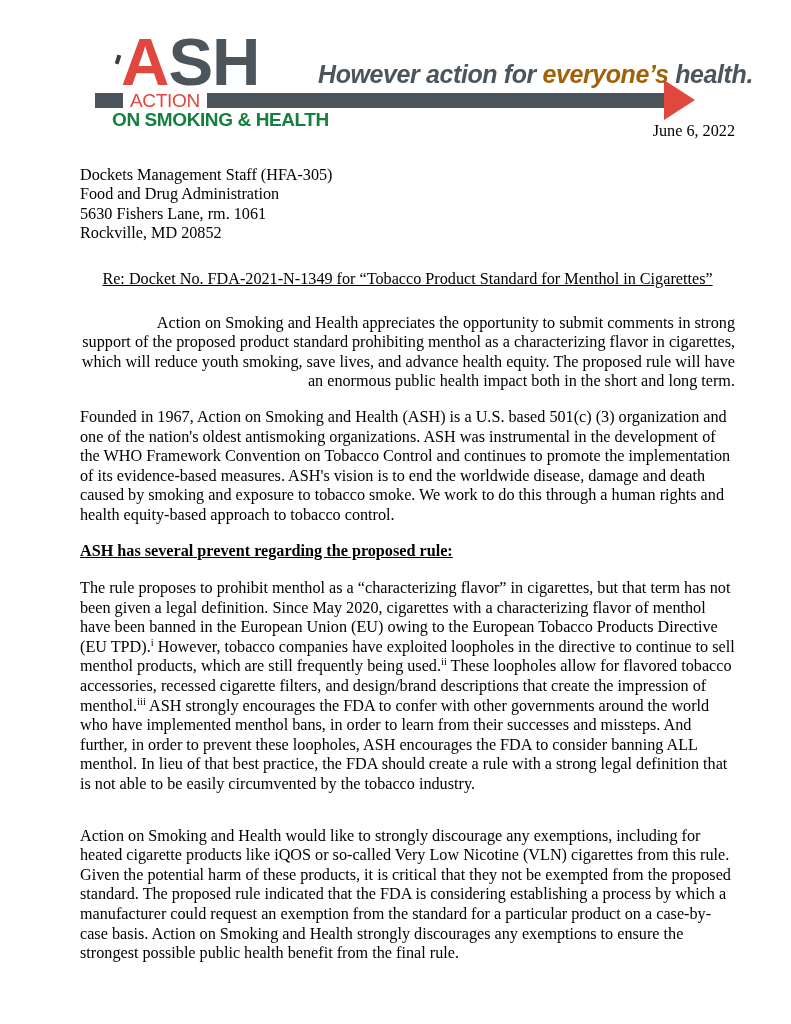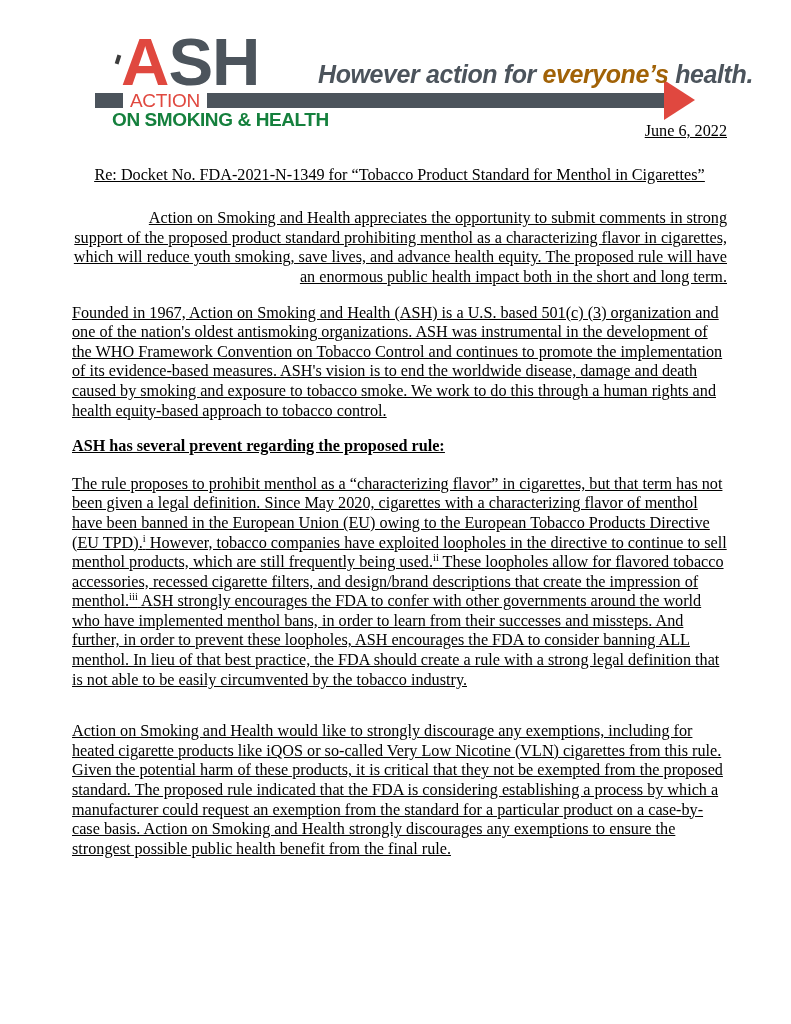--- a/index.html
+++ b/index.html
@@ -131,27 +131,26 @@
     line-height: 28px;
     color: #4c545c;
     letter-spacing: -0.4px;
     white-space: nowrap;
   }
   .tagline .hl { color: #a16207; }
 
   
   .doc {
     position: absolute;
-    left: 72px;
+    left: 80px;
     top: 122px;
     width: 655px;
     font-size: 16.2px;
     line-height: 19.6px;
     text-align: left;
-    text-decoration: underline;
   }
 
   .date-line {
     text-align: right;
     margin: 0 0 24px 0;
   }
 
   .addr {
     margin: 0 0 26px 0;
   }
@@ -215,20 +214,26 @@
     <div class="logo-action">ACTION</div>
     <div class="logo-sub">ON SMOKING &amp; HEALTH</div>
 
     <div class="tagline"><span>However action for </span><span class="hl">everyone’s</span><span> health.</span></div>
   </div>
 
   <div class="doc">
 
     <div class="date-line">June 6, 2022</div>
 
+    <div class="addr">
+      <div>Dockets Management Staff (HFA-305)</div>
+      <div>Food and Drug Administration</div>
+      <div>5630 Fishers Lane, rm. 1061</div>
+      <div>Rockville, MD 20852</div>
+    </div>
 
     <div class="re-line"><span>Re: Docket No. FDA-2021-N-1349 for “Tobacco Product Standard for Menthol in Cigarettes”</span></div>
 
     <p class="body-para indented">Action on Smoking and Health appreciates the opportunity to submit comments in strong support of the proposed product standard prohibiting menthol as a characterizing flavor in cigarettes, which will reduce youth smoking, save lives, and advance health equity. The proposed rule will have an enormous public health impact both in the short and long term.</p>
 
     <p class="body-para">Founded in 1967, Action on Smoking and Health (ASH) is a U.S. based 501(c) (3) organization and one of the nation's oldest antismoking organizations.  ASH was instrumental in the development of the WHO Framework Convention on Tobacco Control and continues to promote the implementation of its evidence-based measures.  ASH's vision is to end the worldwide disease, damage and death caused by smoking and exposure to tobacco smoke. We work to do this through a human rights and health equity-based approach to tobacco control.</p>
 
     <h2 class="section-head-ul">ASH has several prevent regarding the proposed rule:</h2>
 
     <p class="body-para"><span>The rule proposes to prohibit menthol as a “characterizing flavor” in cigarettes, but that term has not been given a legal definition. Since May 2020, cigarettes with a characterizing flavor of menthol have been banned in the European Union (EU) owing to the European Tobacco Products Directive (EU TPD).</span><sup class="note">i</sup><span> However, tobacco companies have exploited loopholes in the directive to continue to sell menthol products, which are still frequently being used.</span><sup class="note">ii</sup><span> These loopholes allow for flavored tobacco accessories, recessed cigarette filters, and design/brand descriptions that create the impression of menthol.</span><sup class="note">iii</sup><span> ASH strongly encourages the FDA to confer with other governments around the world who have implemented menthol bans, in order to learn from their successes and missteps.  And further, in order to prevent these loopholes, ASH encourages the FDA to consider banning ALL menthol. In lieu of that best practice, the FDA should create a rule with a strong legal definition that is not able to be easily circumvented by the tobacco industry.</span></p>

